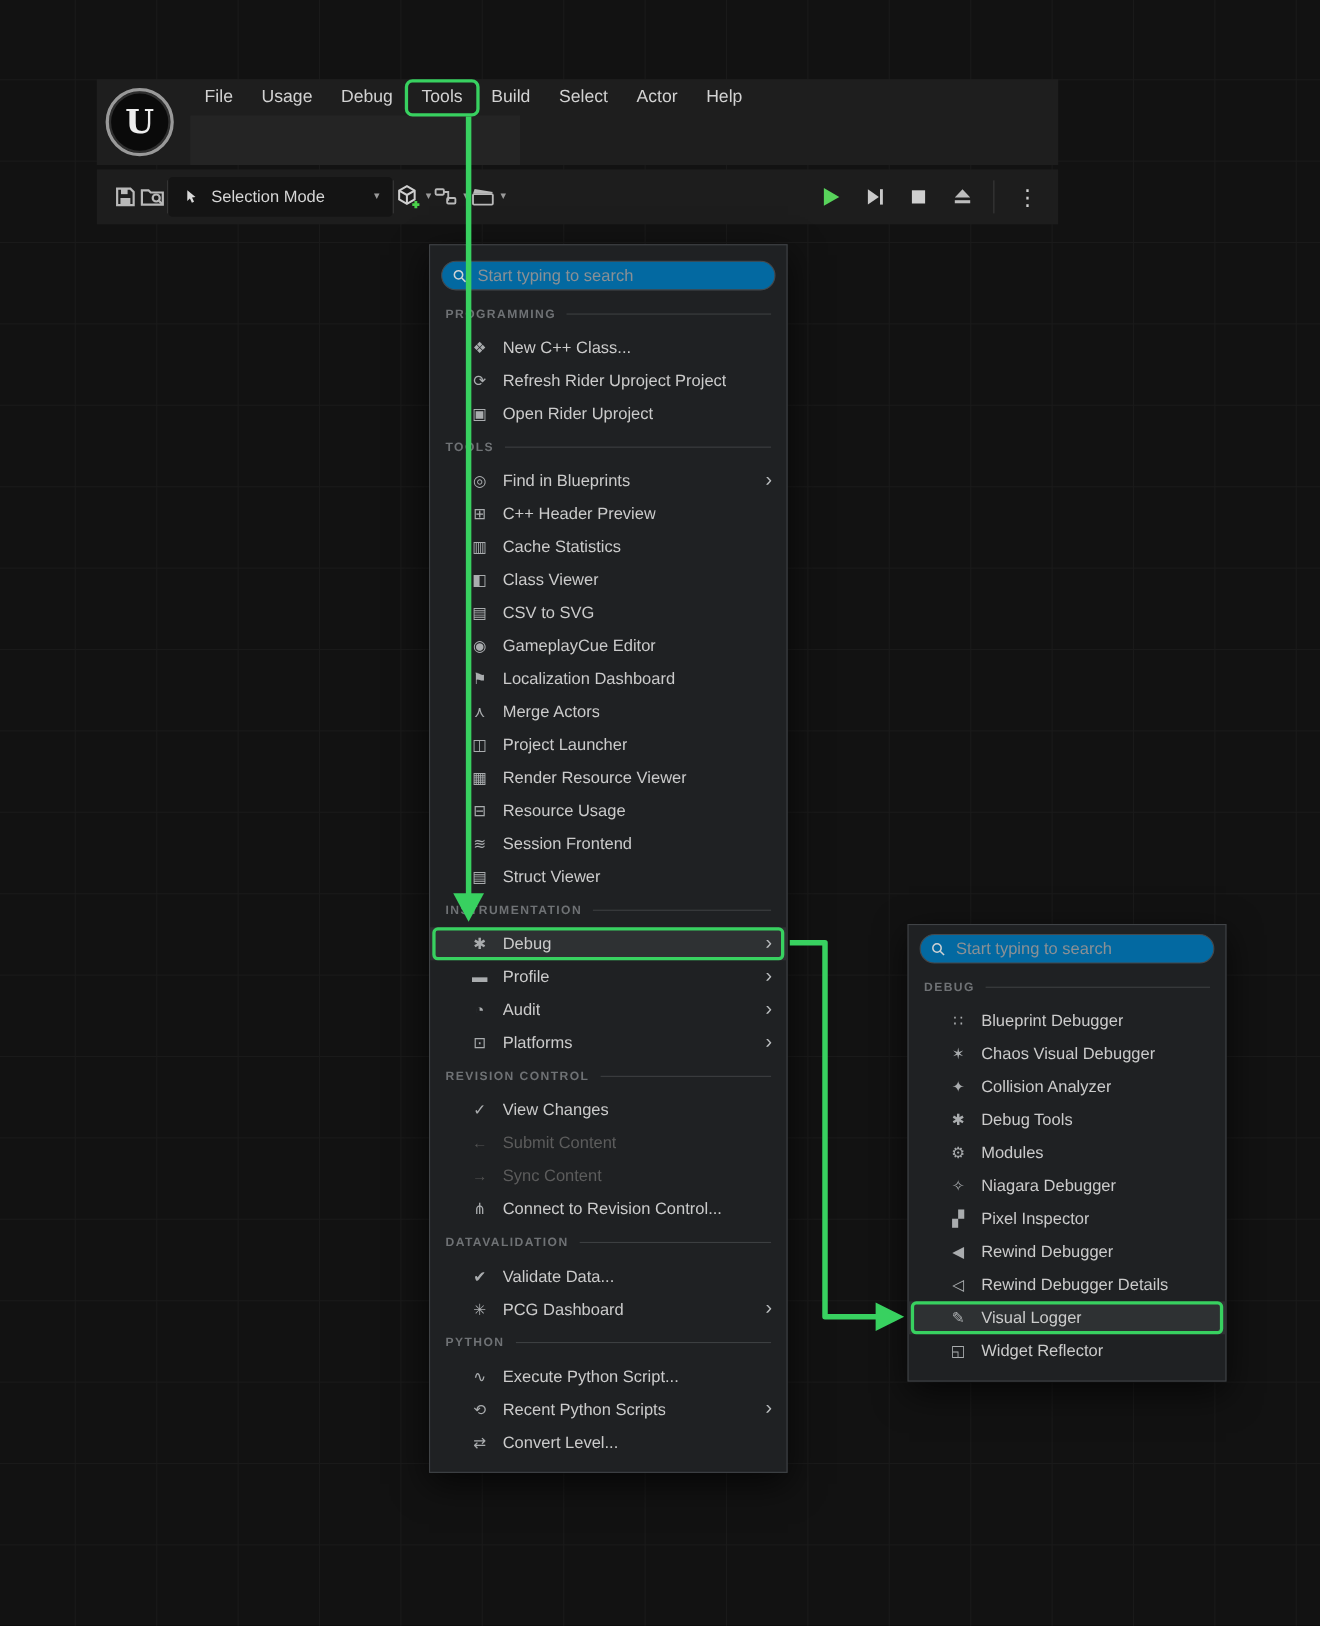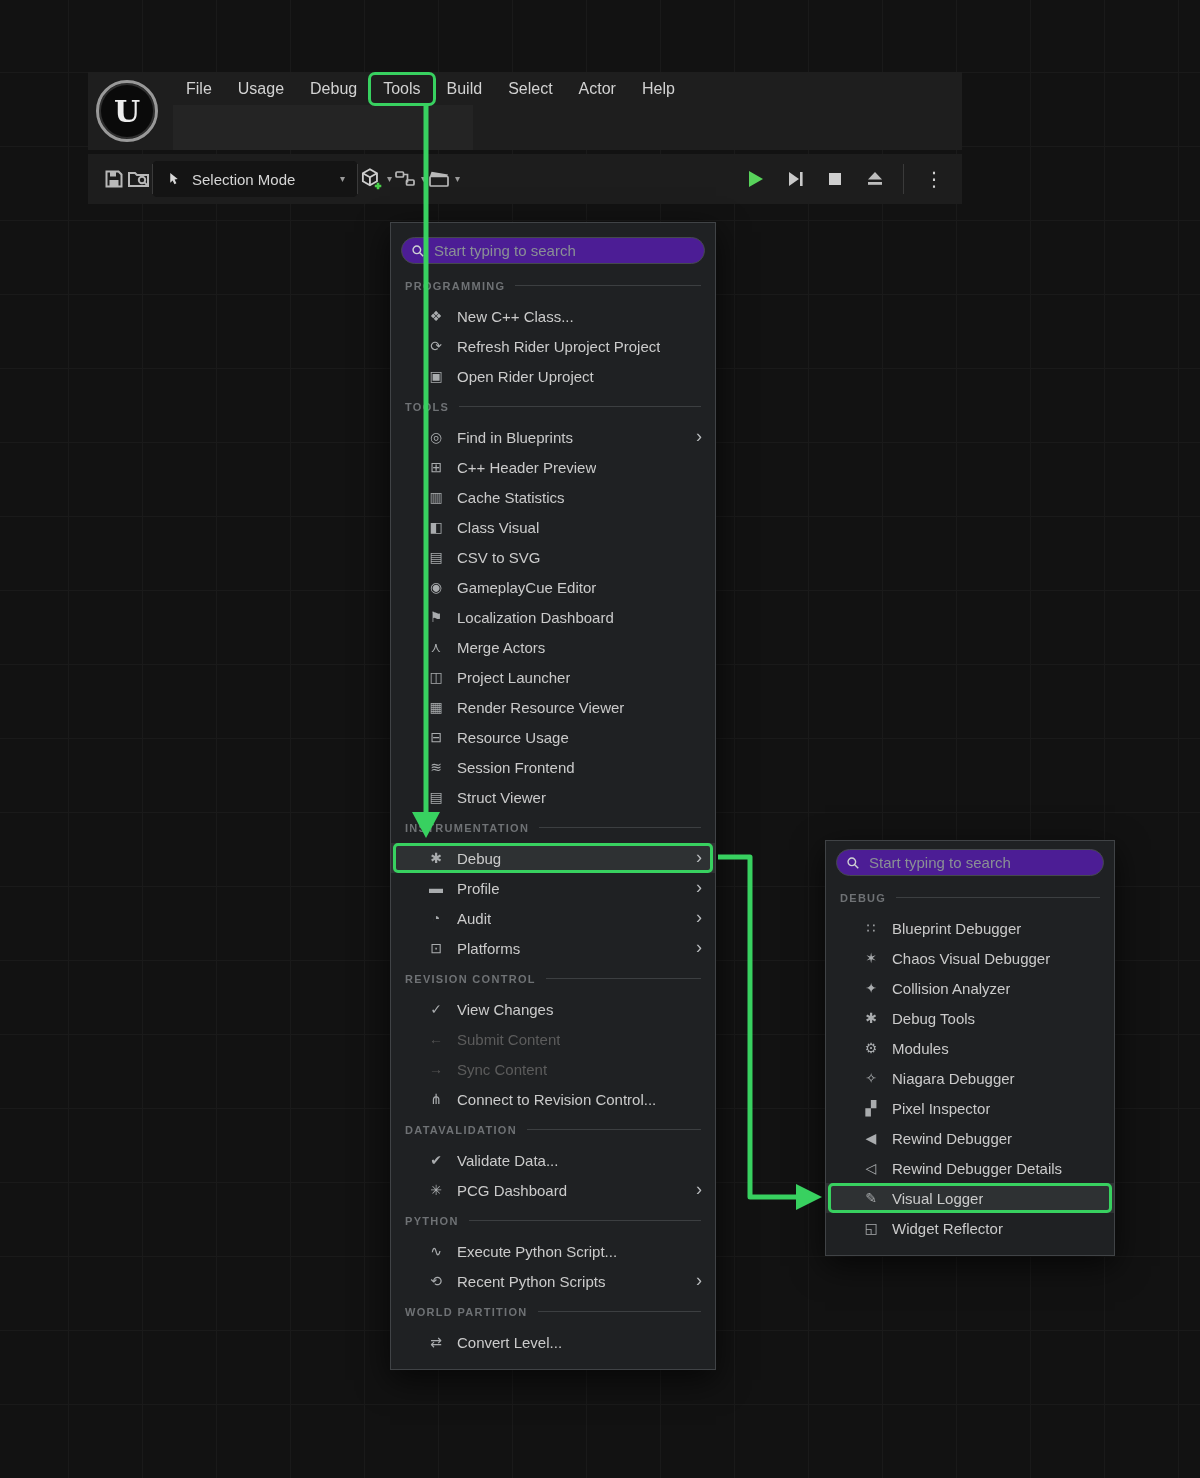--- a/index.html
+++ b/index.html
@@ -31,21 +31,21 @@
   .selection-mode .chev{margin-left:auto;}
   .play-cluster{margin-left:auto;display:flex;align-items:center;gap:16px;flex:none;}
   .kebab{color:#cfcfcf;font-size:20px;padding:0 4px;flex:none;}
 
   
   .menu-panel{position:absolute;background:#1f2123;border:1px solid #404346;box-sizing:border-box;
     box-shadow:0 10px 30px rgba(0,0,0,.65);padding-bottom:12px;z-index:10;}
   .tools-panel{left:390px;top:222px;width:326px;padding-top:14px;}
   .debug-panel{left:825px;top:840px;width:290px;padding-top:8px;}
 
-  .searchbox{display:flex;align-items:center;gap:7px;height:27px;margin:0 10px 6px;background:#4c1d95;
+  .searchbox{display:flex;align-items:center;gap:7px;height:27px;margin:0 10px 6px;background:#0369a1;
     border:1px solid #45494d;border-radius:14px;padding:0 9px;box-sizing:border-box;}
   .searchbox input{flex:1;min-width:0;background:transparent;border:0;outline:0;color:#cfcfcf;
     font-size:15px;font-family:inherit;}
   .searchbox input::placeholder{color:#8a9095;}
 
   .menu-section-header{display:flex;align-items:center;height:31px;padding-left:14px;}
   .menu-section-header span{font-size:11px;font-weight:bold;letter-spacing:1.3px;color:#6f7275;white-space:nowrap;}
   .menu-section-header .hline{flex:1;height:1px;background:#3c3f41;margin:0 14px 0 10px;}
 
   .menu-item{position:relative;display:flex;align-items:center;height:30px;padding:0 30px 0 36px;
@@ -190,21 +190,21 @@
         <div class="menu-item">
           <span class="mi-icon">⊞</span>
           <span class="mi-label">C++ Header Preview</span>
         </div>
         <div class="menu-item">
           <span class="mi-icon">▥</span>
           <span class="mi-label">Cache Statistics</span>
         </div>
         <div class="menu-item">
           <span class="mi-icon">◧</span>
-          <span class="mi-label">Class Visual</span>
+          <span class="mi-label">Class Viewer</span>
         </div>
         <div class="menu-item">
           <span class="mi-icon">▤</span>
           <span class="mi-label">CSV to SVG</span>
         </div>
         <div class="menu-item">
           <span class="mi-icon">◉</span>
           <span class="mi-label">GameplayCue Editor</span>
         </div>
         <div class="menu-item">
@@ -297,24 +297,20 @@
           <div class="hline"></div>
         </div>
         <div class="menu-item">
           <span class="mi-icon">∿</span>
           <span class="mi-label">Execute Python Script...</span>
         </div>
         <div class="menu-item">
           <span class="mi-icon">⟲</span>
           <span class="mi-label">Recent Python Scripts</span>
           <span class="mi-sub">›</span>
-        </div>
-        <div class="menu-section-header">
-          <span>WORLD PARTITION</span>
-          <div class="hline"></div>
         </div>
         <div class="menu-item">
           <span class="mi-icon">⇄</span>
           <span class="mi-label">Convert Level...</span>
         </div>
       </div>
   </div>
 
   <div class="menu-panel debug-panel">
     <div class="searchbox">

